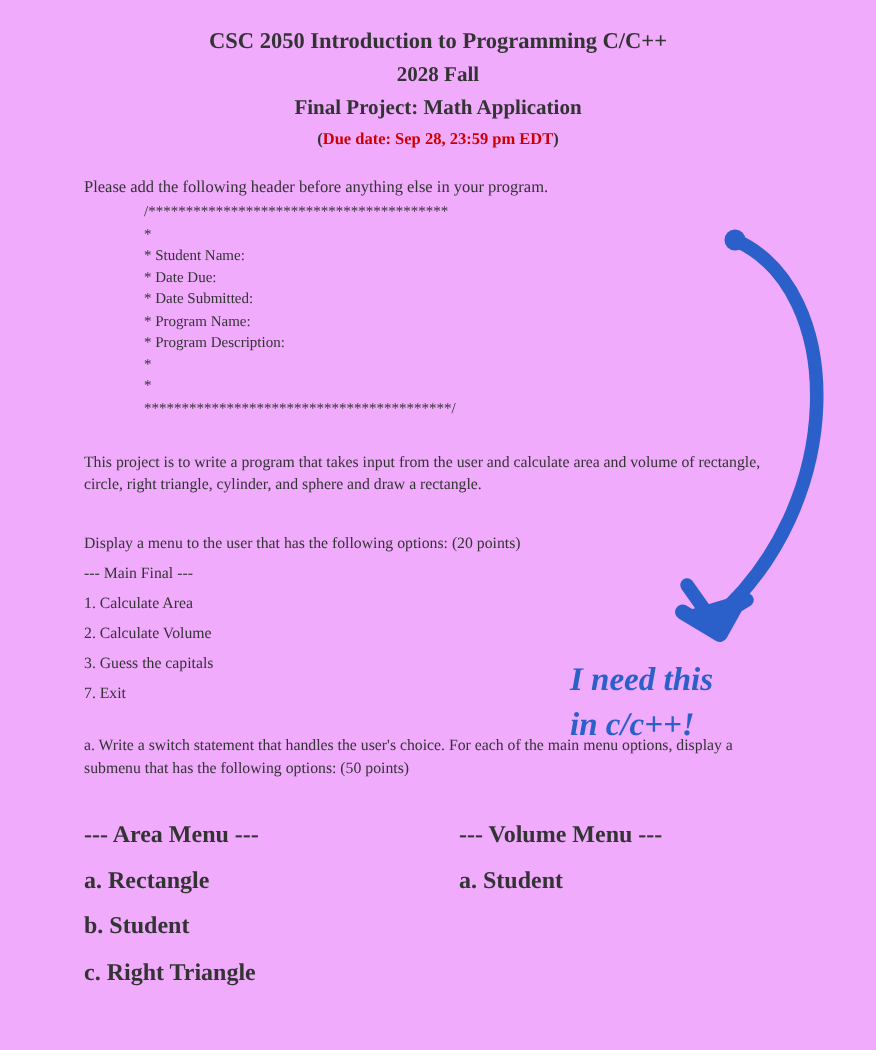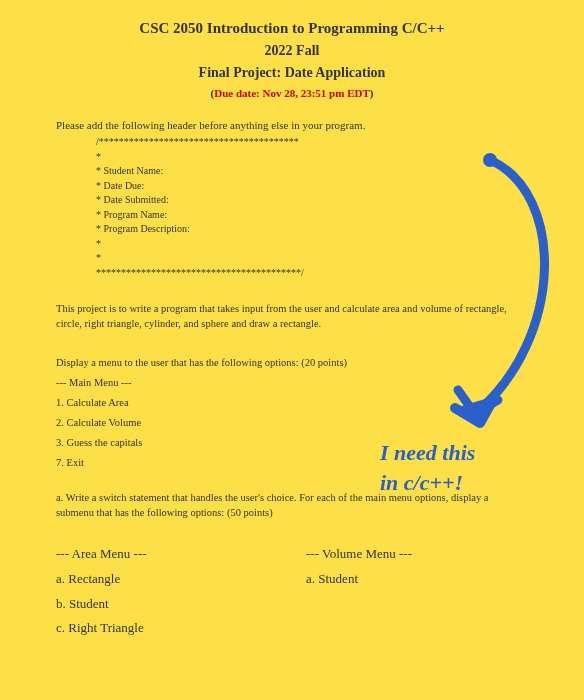--- a/index.html
+++ b/index.html
@@ -6,21 +6,21 @@
     body {
       width: 584px;
       height: 700px;
       background: #f0f0f0;
       font-family: 'Times New Roman', Times, serif;
       color: #333;
       position: relative;
       overflow: hidden;
     }
     .page {
-      background: #fde047;
+      background: #f0abfc;
       width: 100%;
       height: 100%;
       padding: 20px 56px 20px 56px;
       box-shadow: 0 0 4px rgba(0,0,0,0.15);
     }
     .title-line {
       text-align: center;
       font-weight: bold;
       font-size: 15px;
       margin-bottom: 6px;
@@ -51,22 +51,23 @@
       line-height: 1.4;
       margin-bottom: 22px;
     }
     .menu-block {
       font-size: 10.5px;
       line-height: 1.9;
       margin-bottom: 18px;
     }
     .submenu-row {
       display: flex;
-      font-size: 13px;
+      font-size: 16px;
       line-height: 1.9;
+      font-weight: bold;
     }
     .submenu-col { flex: 0 0 250px; }
     .annotation-layer {
       position: absolute;
       top: 8px; left: 0;
       width: 584px; height: 700px;
       pointer-events: none;
       margin-left: 20px;
     }
     .handwriting {
@@ -78,43 +79,43 @@
       font-size: 22px;
       line-height: 1.15;
     }
   </style>
 </head>
 <body>
 
 <div class="page">
 
   <div class="title-line">CSC 2050 Introduction to Programming C/C++</div>
-  <div class="title-line sub">2022 Fall</div>
-  <div class="title-line sub">Final Project: Date Application</div>
+  <div class="title-line sub">2028 Fall</div>
+  <div class="title-line sub">Final Project: Math Application</div>
   <div class="due-date">
-    <span class="paren">(</span><span class="red">Due date: Nov 28, 23:51 pm EDT</span><span class="paren">)</span>
+    <span class="paren">(</span><span class="red">Due date: Sep 28, 23:59 pm EDT</span><span class="paren">)</span>
   </div>
 
   <div class="instruction">Please add the following header before anything else in your program.</div>
   <div class="header-block">/****************************************
 *
 * Student Name:
 * Date Due:
 * Date Submitted:
 * Program Name:
 * Program Description:
 *
 *
 *****************************************/</div>
 
   <div class="body-text">This project is to write a program that takes input from the user and calculate area and volume of rectangle, circle, right triangle, cylinder, and sphere and draw a rectangle.</div>
 
   <div class="menu-block">
     <div>Display a menu to the user that has the following options: (20 points)</div>
-    <div>--- Main Menu ---</div>
+    <div>--- Main Final ---</div>
     <div>1. Calculate Area</div>
     <div>2. Calculate Volume</div>
     <div>3. Guess the capitals</div>
     <div>7. Exit</div>
   </div>
 
   <div class="body-text">a. Write a switch statement that handles the user's choice. For each of the main menu options, display a submenu that has the following options: (50 points)</div>
 
   <div class="submenu-row">
     <div class="submenu-col">--- Area Menu ---</div>

